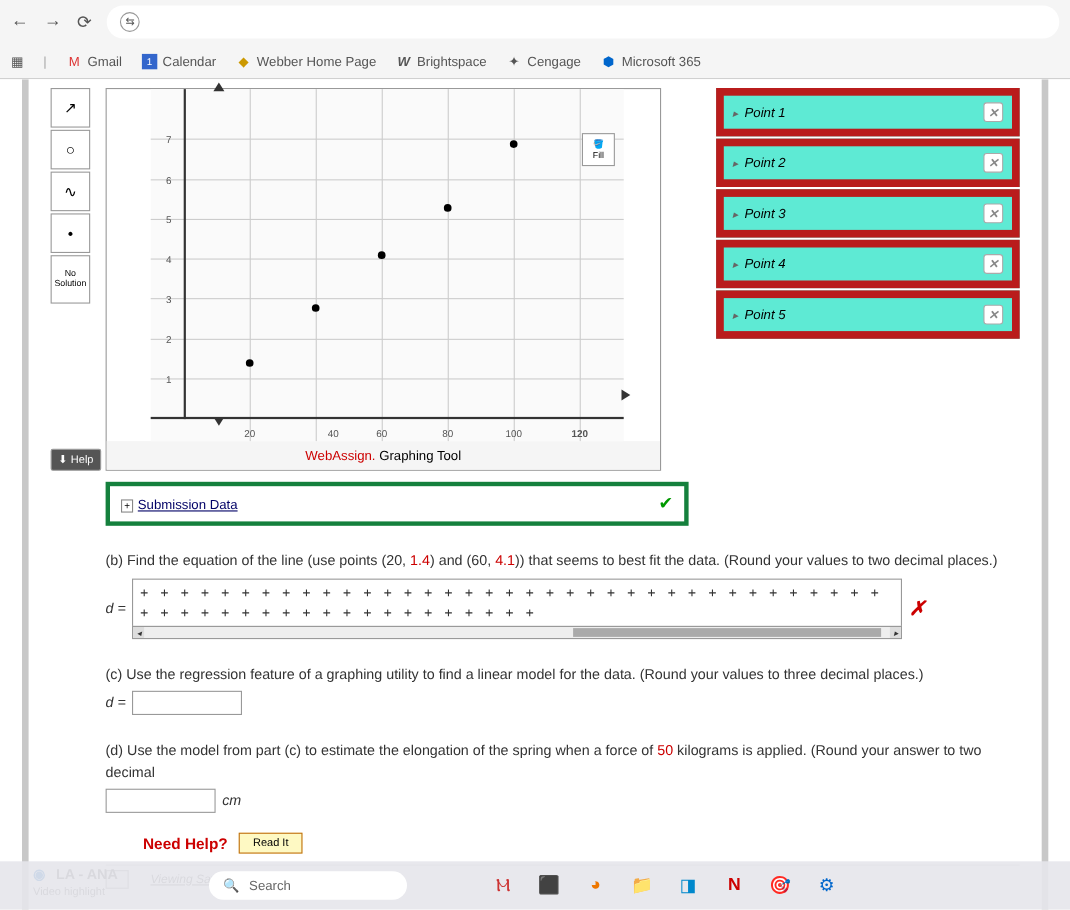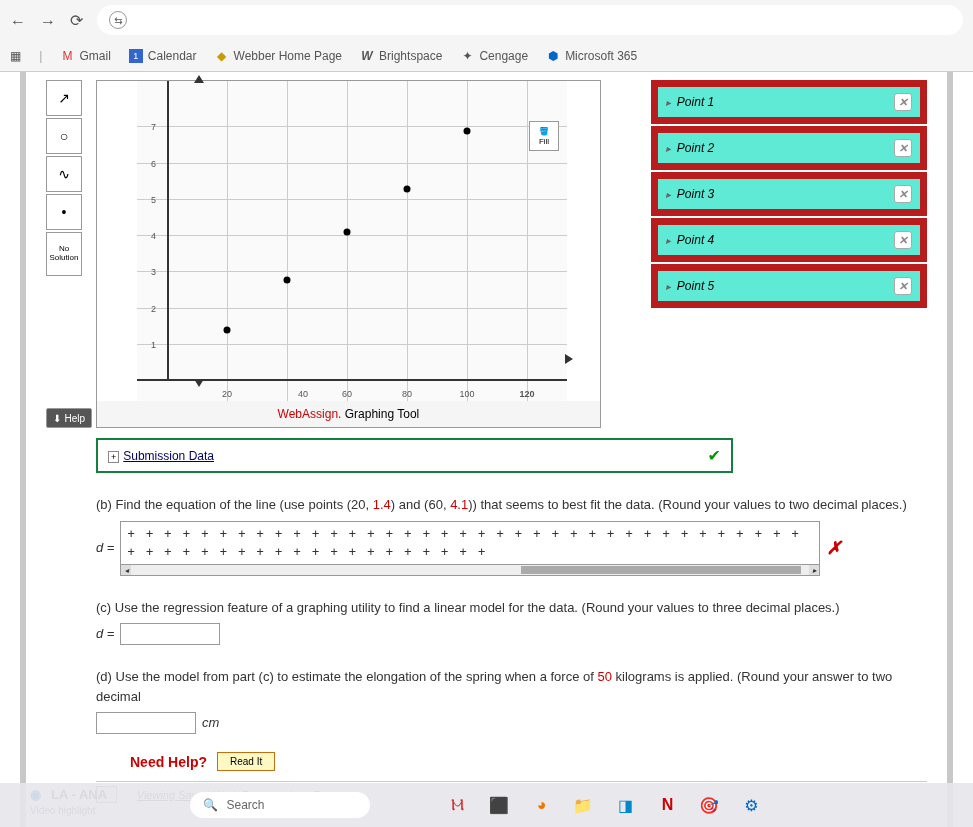--- a/index.html
+++ b/index.html
@@ -38,21 +38,21 @@
 .data-point { position: absolute; width: 7px; height: 7px; background: #000; border-radius: 50%; transform: translate(-50%, 50%); }
 .fill-btn { position: absolute; right: 8px; top: 40px; width: 30px; height: 30px; border: 1px solid #999; background: #fff; font-size: 8px; display: flex; flex-direction: column; align-items: center; justify-content: center; cursor: pointer; gap: 1px; }
 .graph-footer { text-align: center; padding: 6px; font-size: 12px; background: #f5f5f5; }
 .graph-footer b { color: #c00; font-weight: normal; }
 
 .points-list { width: 290px; margin-left: 50px; }
 .point-row { display: flex; align-items: center; justify-content: space-between; border: 7px solid #b91c1c; padding: 6px 8px; margin-bottom: 2px; font-size: 12px; cursor: pointer; background: #5eead4; font-style: italic; }
 .point-row .arrow { color: #666; font-size: 10px; margin-right: 6px; }
 .point-row .del { width: 18px; height: 18px; border: 1px solid #aaa; border-radius: 3px; display: flex; align-items: center; justify-content: center; color: #888; font-weight: bold; font-size: 11px; cursor: pointer; background: #fff; }
 
-.submission { margin-top: 10px; border: 2px solid #15803d; padding: 6px 10px; display: flex; justify-content: space-between; align-items: center; width: 637px; }
+.submission { margin-top: 10px; border: 4px solid #15803d; padding: 6px 10px; display: flex; justify-content: space-between; align-items: center; width: 530px; }
 .submission a { color: #006; text-decoration: underline; font-size: 12px; }
 .check { color: #090; font-size: 16px; }
 
 .question { margin-top: 22px; font-size: 13px; color: #333; line-height: 1.5; }
 .question .num { color: #c00; }
 .eq-row { display: flex; align-items: center; gap: 6px; margin-top: 6px; font-style: italic; }
 .input-box { border: 1px solid #999; padding: 3px 6px; font-size: 12px; font-family: monospace; }
 .input-box.long { width: 700px; letter-spacing: 2px; font-style: normal; }
 .wrong { color: #c00; font-size: 18px; font-weight: bold; }
 .input-box.short { width: 100px; }

